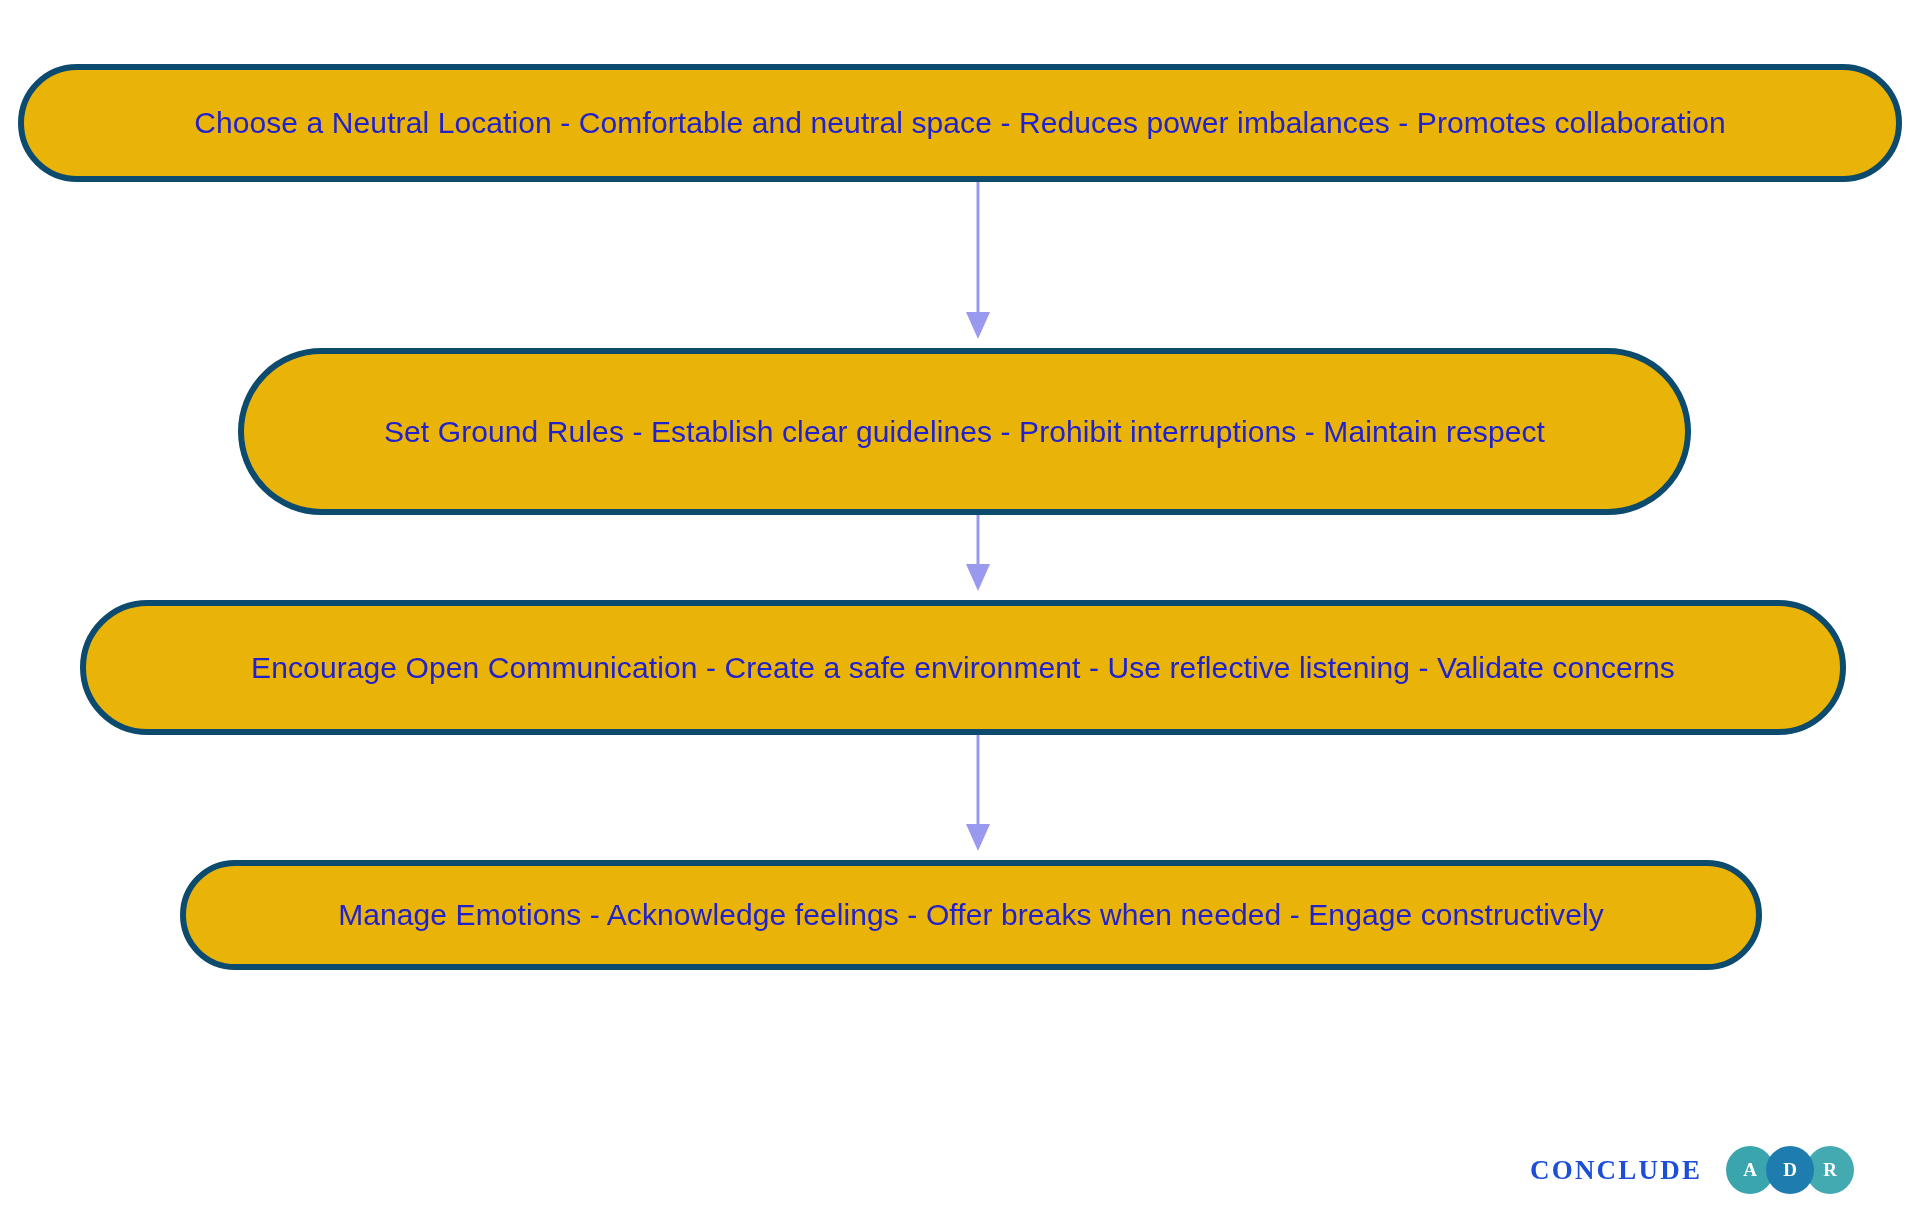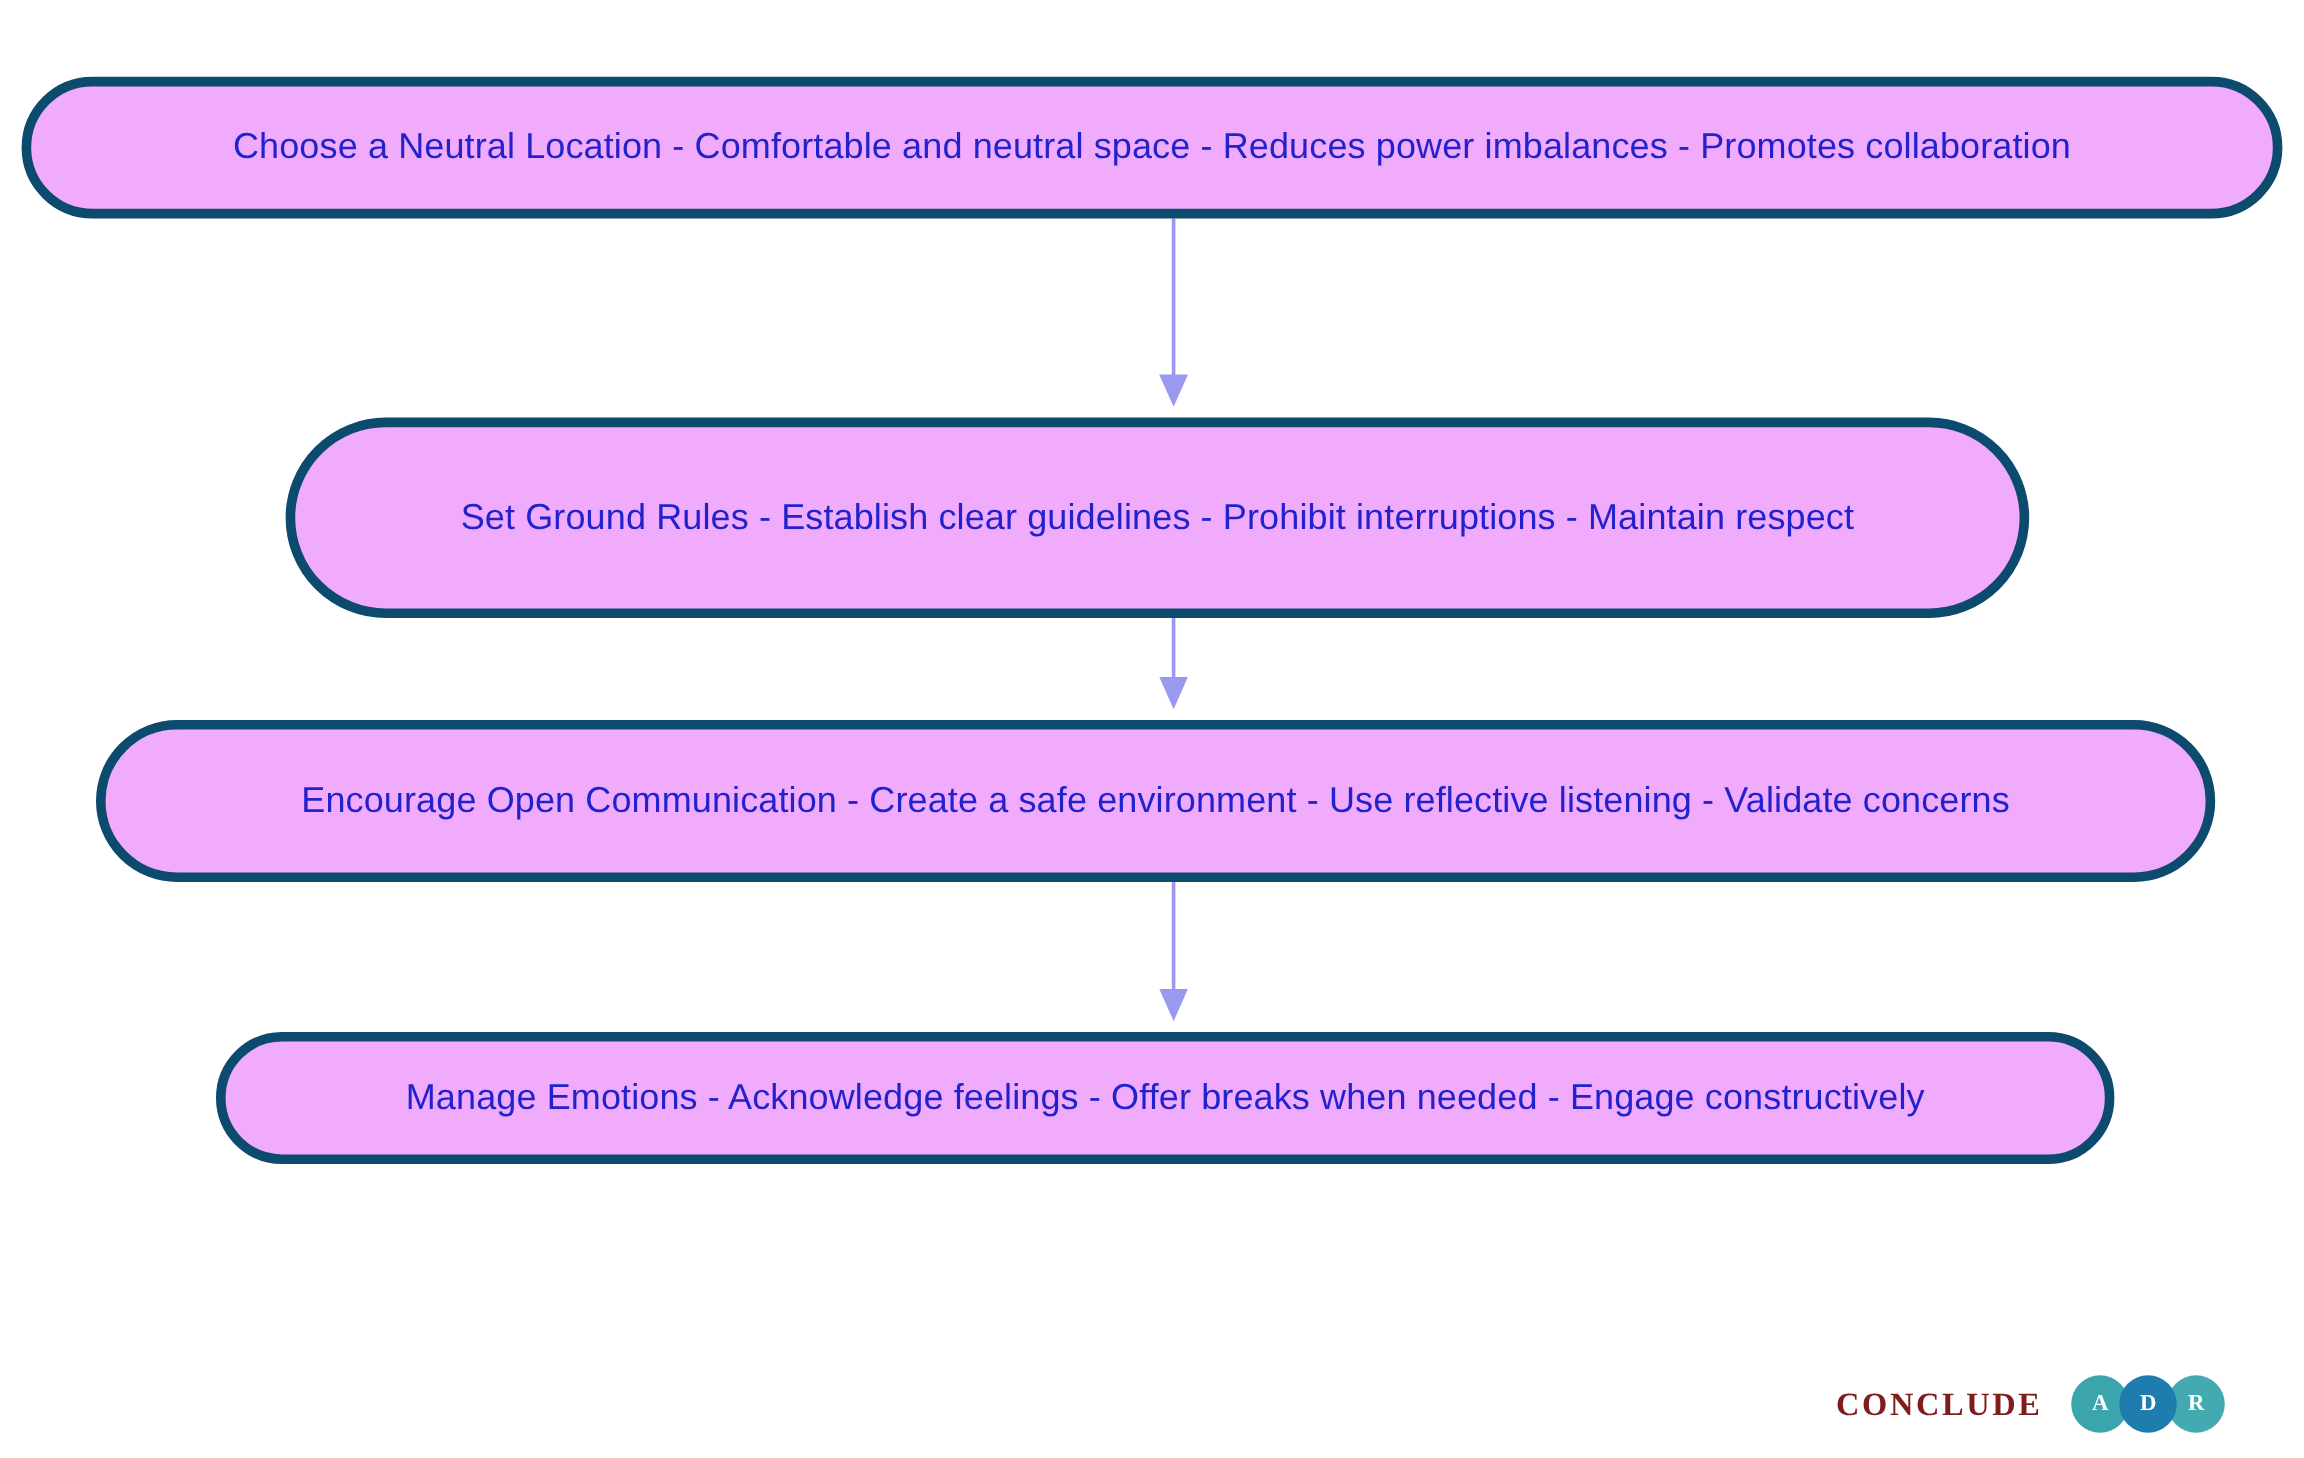--- a/index.html
+++ b/index.html
@@ -18,22 +18,22 @@
     position: relative;
     width: 1920px;
     height: 1215px;
     background: #ffffff;
   }
 
   
   .node {
     position: absolute;
     box-sizing: border-box;
-    background: #f0abfc;
-    border: 8px solid #0c4a6e;
+    background: #eab308;
+    border: 6px solid #0c4a6e;
     border-radius: 999px;
     display: flex;
     align-items: center;
     justify-content: center;
     text-align: center;
     padding: 0 44px;
   }
   .node-label {
     color: #2222cc;
     font-family: "Liberation Sans", sans-serif;
@@ -62,21 +62,21 @@
   
   .logo {
     position: absolute;
     left: 1530px;
     top: 1144px;
     display: flex;
     align-items: center;
     height: 52px;
   }
   .logo-word {
-    color: #7f1d1d;
+    color: #1d4ed8;
     font-family: "Liberation Serif", serif;
     font-size: 27px;
     font-weight: 700;
     letter-spacing: 2.2px;
     margin-right: 24px;
     white-space: nowrap;
   }
   .logo-marks {
     position: relative;
     width: 128px;

